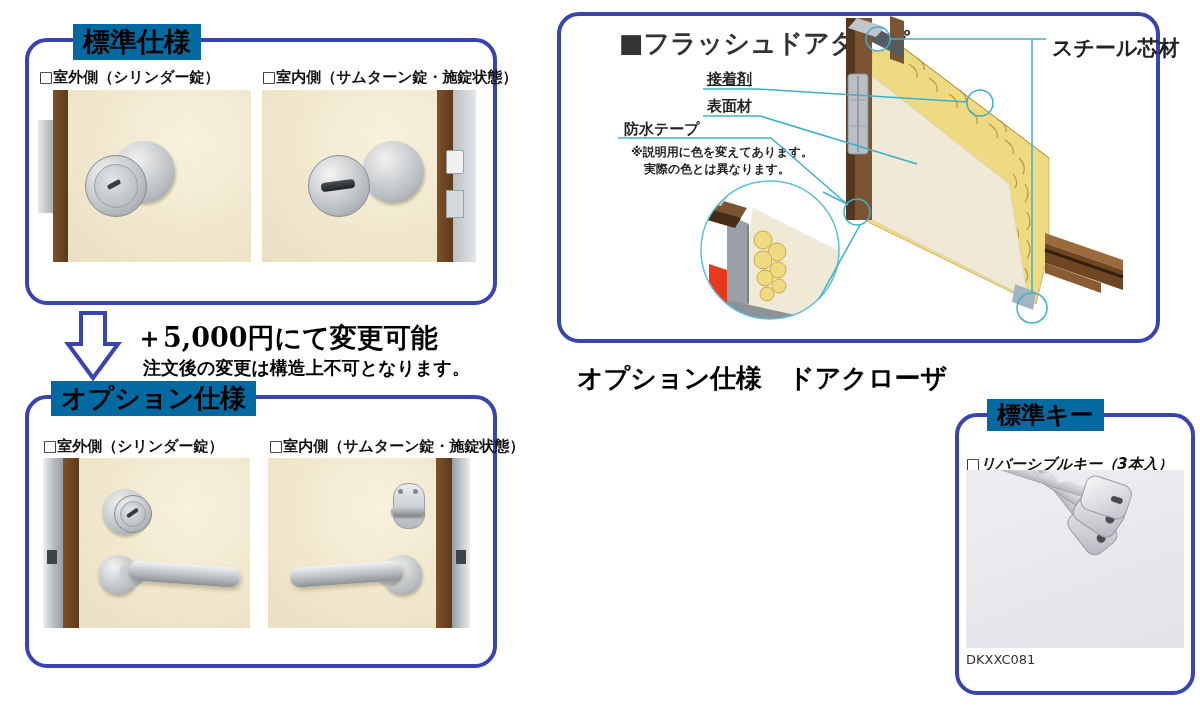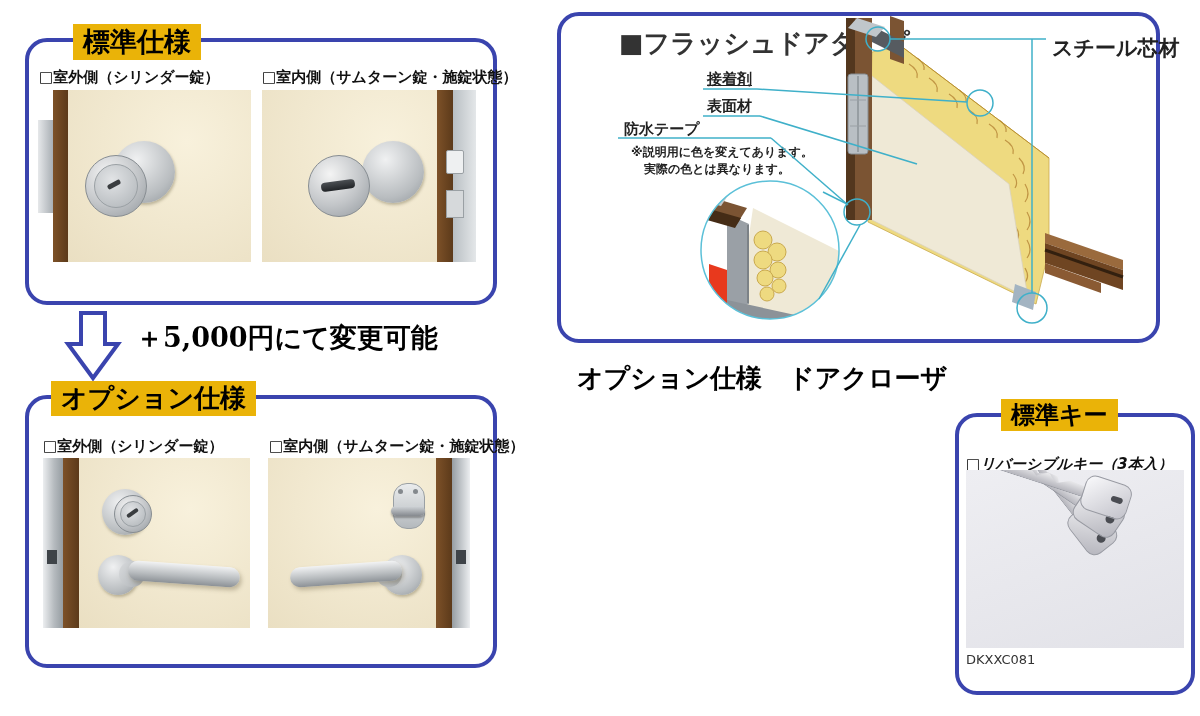--- a/index.html
+++ b/index.html
@@ -2,21 +2,21 @@
 <html><head>
 <meta charset="utf-8">
 <style>
   html,body{margin:0;padding:0;background:#fff;}
   #stage{position:relative;width:1200px;height:716px;background:#fff;overflow:hidden;
          font-family:"DejaVu Sans","Liberation Sans",sans-serif;}
   .abs{position:absolute;}
 
   
   .panel{position:absolute;border:4px solid #3a44ae;border-radius:22px;background:#fff;}
-  .panel-title{position:absolute;background:#eab308;padding:0 10px;white-space:nowrap;
+  .panel-title{position:absolute;background:#0369a1;padding:0 10px;white-space:nowrap;
     font-family:"DejaVu Serif","Liberation Serif",serif;font-weight:bold;color:#000;}
   .photo-label{position:absolute;font-size:15px;font-weight:bold;color:#111;white-space:nowrap;}
 
   
   .photo{position:absolute;overflow:hidden;background:#fff;}
   .cream{position:absolute;top:0;bottom:0;background:radial-gradient(circle at 65% 30%,#f8f1dc,#eadfc2);}
   .brownstrip{position:absolute;top:0;bottom:0;background:linear-gradient(90deg,#7d5128,#5c3a1a);}
   .silverplate{position:absolute;background:linear-gradient(90deg,#e6e8ea,#a9afb4);}
   .circ{position:absolute;border-radius:50%;}
 
@@ -80,20 +80,21 @@
       <div class="circ neck" style="left:60px;top:69px;width:44px;height:44px;"></div>
       <div class="circ knobface" style="left:46px;top:65px;width:60px;height:60px;"></div>
       <div class="thumbturn" style="left:59px;top:91px;width:34px;height:9px;transform:rotate(-8deg);"></div>
     </div>
   </div>
 
   <svg class="abs" style="left:64px;top:310px;" width="58" height="72" viewBox="0 0 58 72">
     <path d="M17,3 H41 V34 H54 L29,68 L4,34 H17 Z" fill="#ffffff" stroke="#3a44ae" stroke-width="4"></path>
   </svg>
   <div class="abs serif-b" style="left:136px;top:320px;font-size:27px;text-align:right;">＋5,000円にて変更可能</div>
+  <div class="abs serif-b" style="left:143px;top:356px;font-size:18px;">注文後の変更は構造上不可となります。</div>
 
   <div class="panel" style="left:25px;top:395px;width:464px;height:265px;">
     <div class="panel-title" style="left:22px;top:-18px;font-size:26px;">オプション仕様</div>
 
     <div class="photo-label" style="left:14px;top:38px;">□室外側（シリンダー錠）</div>
     <div class="photo-label" style="left:240px;top:38px;">□室内側（サムターン錠・施錠状態）</div>
 
     <div class="photo" style="left:14px;top:59px;width:207px;height:170px;">
       <div class="silverplate" style="left:0;top:0;bottom:0;width:20px;background:linear-gradient(90deg,#eceef0,#b6bbbf 55%,#969da2);"></div>
       <div class="abs" style="left:4px;top:92px;width:10px;height:14px;background:#3f4449;"></div>
@@ -220,21 +221,21 @@
         <circle cx="300" cy="200" r="13"></circle>
         <line x1="290" y1="192" x2="266" y2="180"></line>
         <line x1="303" y1="213" x2="262" y2="287"></line>
       </g>
     </svg>
   </div>
 
   <div class="abs serif-b" style="left:577px;top:361px;font-size:26px;">オプション仕様　ドアクローザ</div>
 
   <div class="panel" style="left:955px;top:413px;width:232px;height:274px;">
-    <div class="panel-title" style="left:42px;top:-18px;font-size:24px;">標準キー</div>
+    <div class="panel-title" style="left:28px;top:-18px;font-size:24px;">標準キー</div>
     <div class="photo-label" style="left:7px;top:38px;font-style:italic;">□リバーシブルキー（3本入）</div>
 
     <div class="photo" style="left:7px;top:53px;width:218px;height:178px;background:linear-gradient(160deg,#eeeef2,#e2e2e8);">
       <div class="key" style="left:4px;top:48px;transform:rotate(52deg);">
         <div class="blade"></div>
           <div class="head"></div>
           <div class="hole"></div>
       </div>
       <div class="key" style="left:12px;top:30px;transform:rotate(34deg);">
         <div class="blade"></div>

